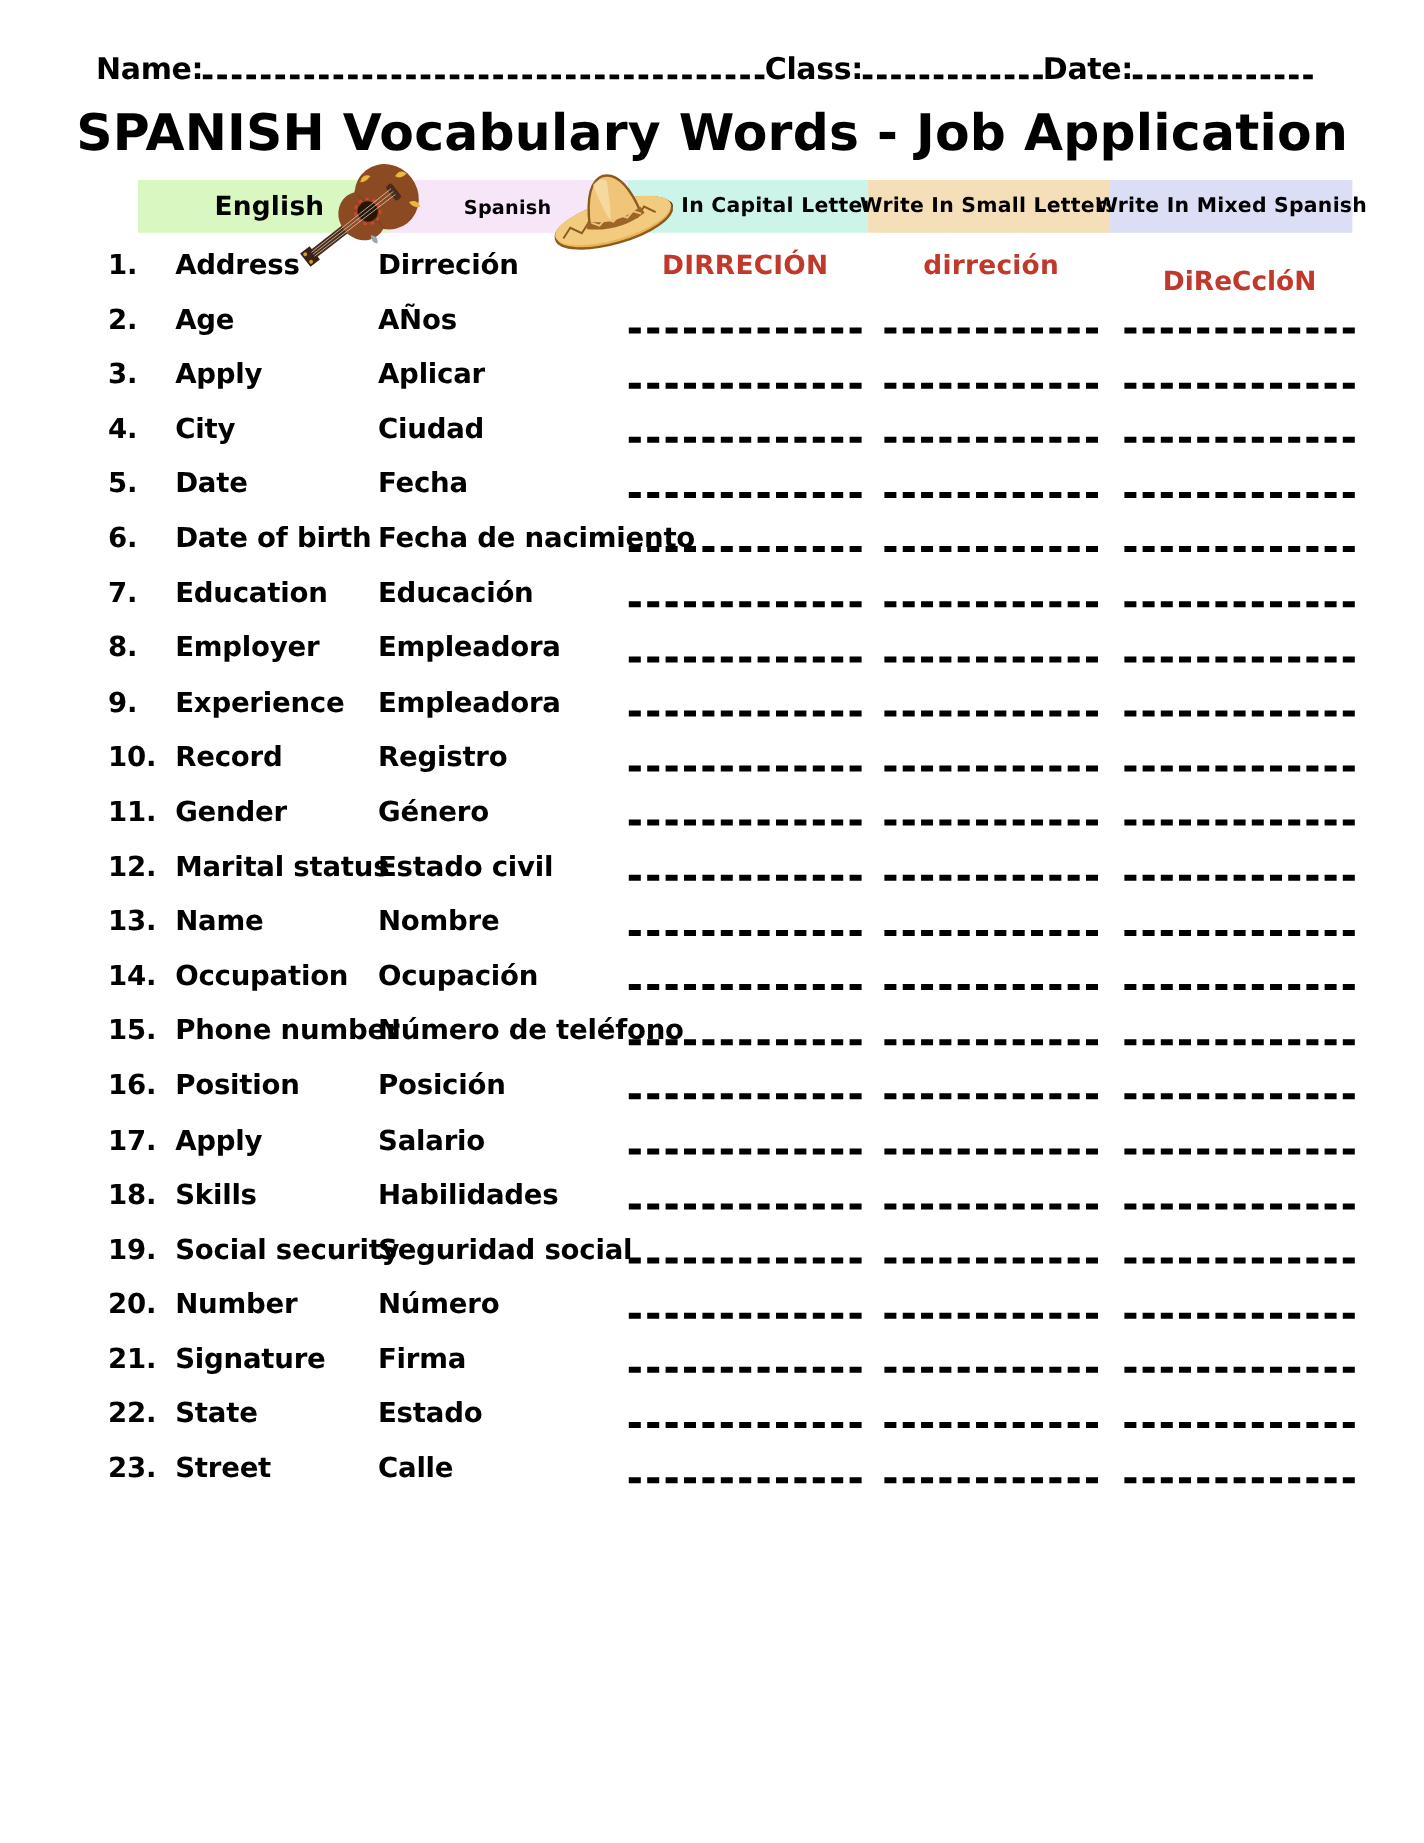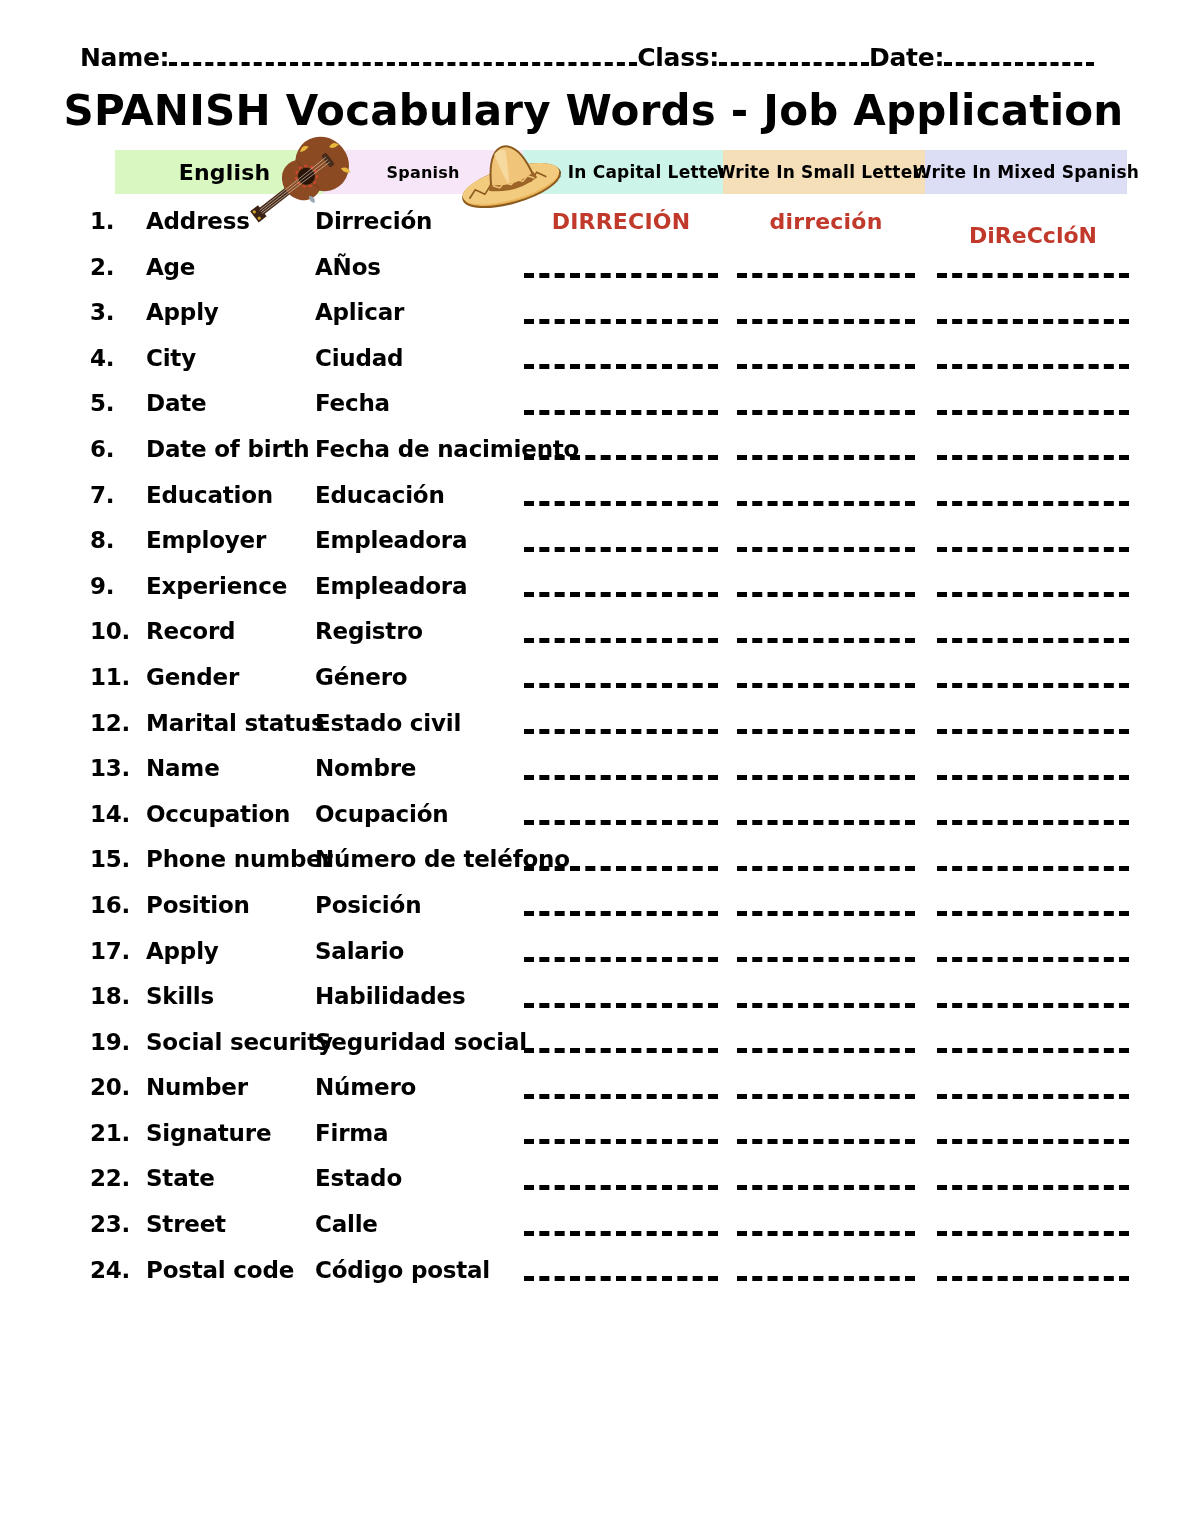--- a/index.html
+++ b/index.html
@@ -577,28 +577,14 @@
         <span class="dashline"></span>
       </div>
     <div class="ans a2">
         <span class="dashline"></span>
       </div>
     <div class="ans a3">
         <span class="dashline"></span>
       </div>
   </div>
 
-  <div class="row">
-    <div class="cell c-num">24.</div>
-    <div class="cell c-english">Postal code</div>
-    <div class="cell c-spanish">Código postal</div>
-    <div class="ans a1">
-        <span class="dashline"></span>
-      </div>
-    <div class="ans a2">
-        <span class="dashline"></span>
-      </div>
-    <div class="ans a3">
-        <span class="dashline"></span>
-      </div>
-  </div>
 
 </div>
 
 </body></html>

